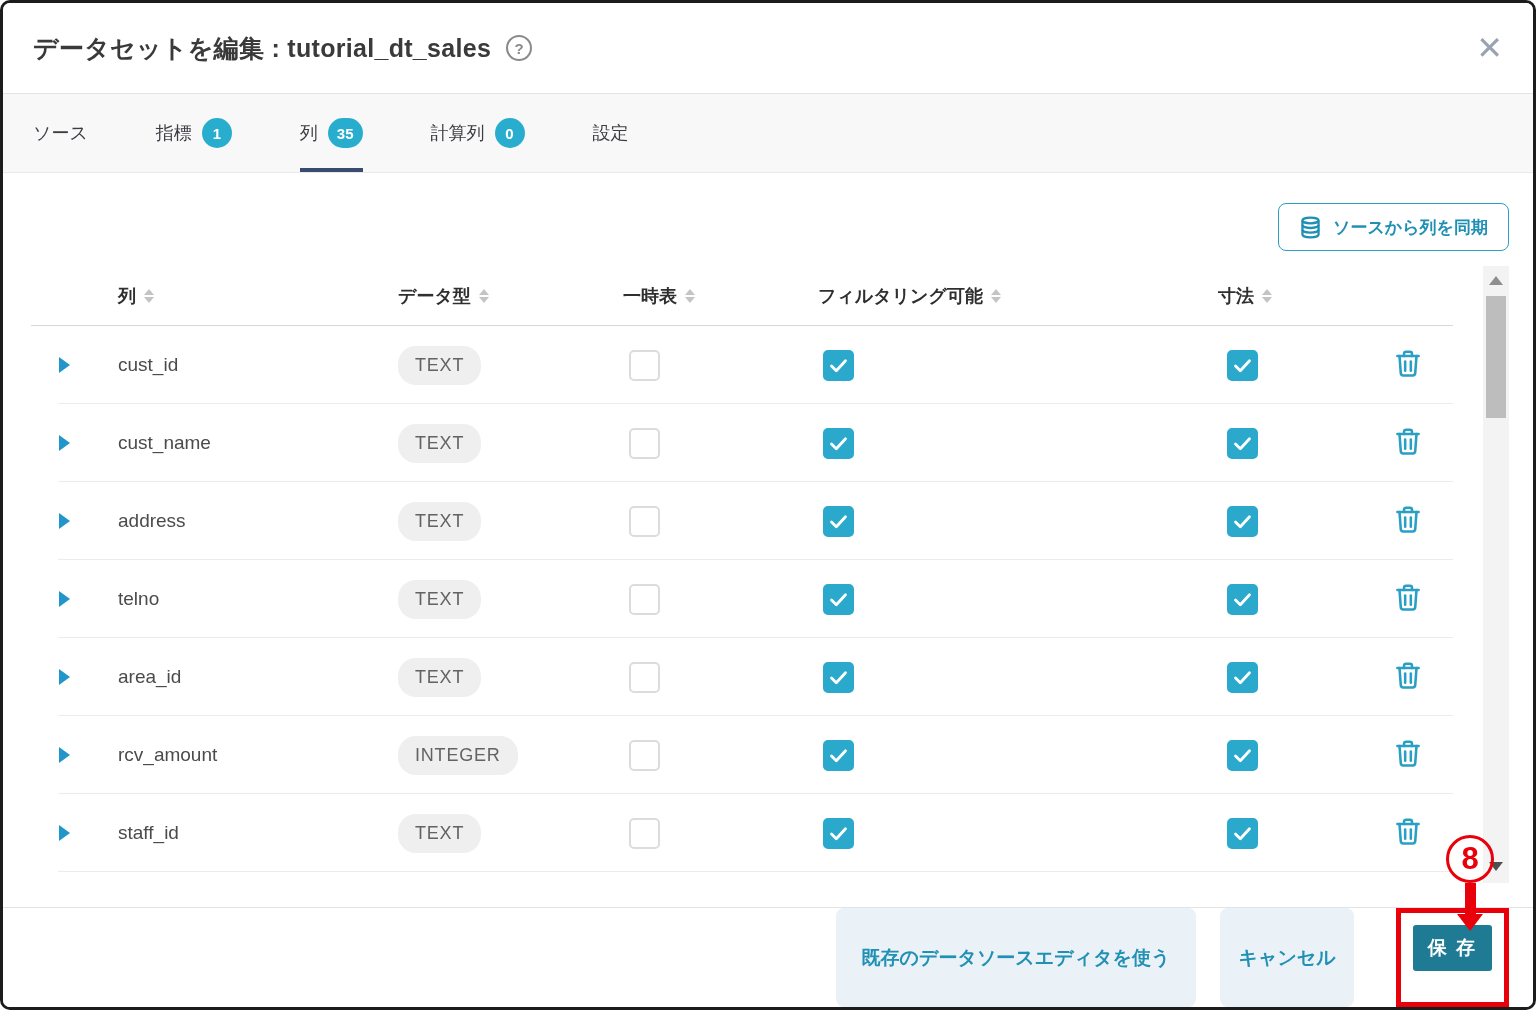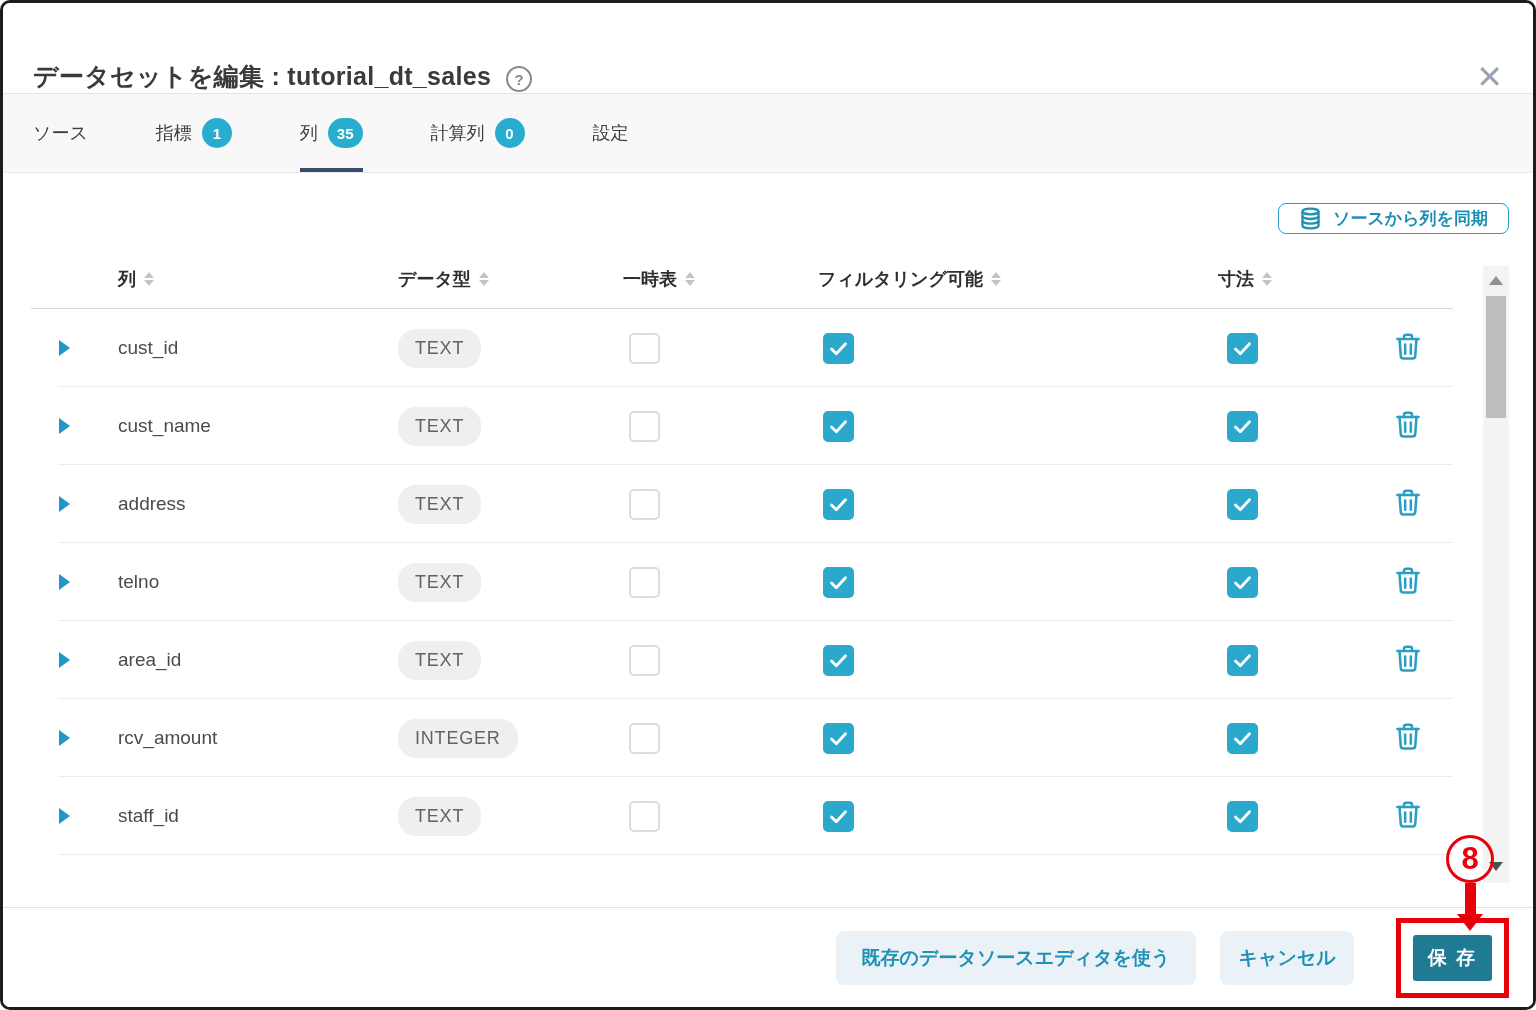--- a/index.html
+++ b/index.html
@@ -4,35 +4,35 @@
 <style>
   * { margin:0; padding:0; box-sizing:border-box; }
   html,body { width:1536px; height:1010px; background:#fff; font-family:"Liberation Sans","DejaVu Sans",sans-serif; }
   .modal {
     position:relative; width:1536px; height:1010px;
     border:3px solid #1c1c1c; border-radius:10px; background:#fff; overflow:hidden;
     display:flex; flex-direction:column;
   }
 
   
-  .modal-header { height:90px; flex:0 0 90px; display:flex; align-items:flex-end; padding:0 30px; background:#fff; }
+  .modal-header { height:90px; flex:0 0 90px; display:flex; align-items:center; padding:0 30px; background:#fff; }
   .modal-title { font-size:25px; font-weight:600; color:#3a3a3a; letter-spacing:.3px; }
   .help-icon { margin-left:14px; width:28px; height:28px; display:inline-flex; }
   .close-btn { margin-left:auto; font-size:32px; color:#9aa3b2; line-height:1; cursor:pointer; font-weight:400; }
 
   
   .tabbar { height:80px; flex:0 0 80px; background:#f8f8f8; border-top:1px solid #e3e3e3; border-bottom:1px solid #e9e9e9; display:flex; align-items:stretch; padding:0 30px; gap:68px; }
   .tab { display:flex; align-items:center; gap:10px; font-size:18px; color:#3c3c43; cursor:pointer; border-bottom:4px solid transparent; padding-top:4px; }
   .tab.active { border-bottom-color:#3a4b70; }
   .tab-badge { background:#29adcf; color:#fff; font-size:15px; font-weight:700; border-radius:999px; min-width:30px; height:30px; padding:0 9px; display:inline-flex; align-items:center; justify-content:center; }
 
   
   .content { flex:1 1 auto; position:relative; background:#fff; }
   .sync-row { display:flex; justify-content:flex-end; padding:30px 24px 0; }
-  .sync-btn { height:31px; display:inline-flex; align-items:center; gap:11px; padding:0 20px; border:1.5px solid #2a9fc4; border-radius:8px; background:#fff; color:#1f8fb4; font-size:17px; font-weight:700; cursor:pointer; font-family:inherit; }
+  .sync-btn { height:48px; display:inline-flex; align-items:center; gap:11px; padding:0 20px; border:1.5px solid #2a9fc4; border-radius:8px; background:#fff; color:#1f8fb4; font-size:17px; font-weight:700; cursor:pointer; font-family:inherit; }
 
   
   .tbl { margin:16px 80px 0 28px; }
   .trow { display:grid; grid-template-columns:72px 295px 225px 195px 400px 145px 1fr; align-items:center; }
   .thead { height:59px; border-bottom:1px solid #d8d8d8; }
   .th { display:flex; align-items:center; gap:8px; font-size:18px; font-weight:700; color:#2f2f2f; }
   .th.col-name { padding-left:15px; }
   .sort-icon { display:inline-flex; flex-direction:column; gap:2px; }
   .sort-icon i { width:0; height:0; border-left:5px solid transparent; border-right:5px solid transparent; display:block; }
   .sort-icon .up { border-bottom:6px solid #c4c4c4; }
@@ -52,21 +52,21 @@
   .cb.c-dim  { margin-left:9px; }
   .del { justify-self:center; cursor:pointer; display:flex; }
 
   
   .scrollbar { position:absolute; right:24px; top:93px; width:26px; height:617px; background:#f3f3f3; }
   .sb-up { width:0; height:0; border-left:7px solid transparent; border-right:7px solid transparent; border-bottom:9px solid #8f8f8f; position:absolute; top:10px; left:6px; }
   .sb-down { width:0; height:0; border-left:7px solid transparent; border-right:7px solid transparent; border-top:9px solid #4f4f4f; position:absolute; bottom:12px; left:6px; }
   .sb-thumb { position:absolute; top:30px; left:3px; width:20px; height:122px; background:#bdbdbd; cursor:pointer; }
 
   
-  .modal-footer { flex:0 0 100px; border-top:1px solid #e3e3e3; background:#fff; display:flex; align-items:center; justify-content:flex-end; padding-right:24px; gap:0; }
+  .modal-footer { flex:0 0 100px; border-top:1px solid #e3e3e3; background:#fff; display:flex; justify-content:flex-end; padding-right:24px; gap:0; }
   .btn-light { background:#ebf2f7; border:none; border-radius:8px; color:#2090b4; font-size:19px; font-weight:700; padding:14px 26px; cursor:pointer; font-family:inherit; }
   .btn-cancel { margin-left:24px; padding:14px 18px; }
   .save-wrap { margin-left:42px; border:5px solid #e8000b; padding:12px; background:#fff; }
   .btn-save { background:#1f7a94; border:none; border-radius:3px; color:#fff; font-size:19px; font-weight:700; padding:10px 15px; cursor:pointer; letter-spacing:2px; font-family:inherit; }
 
   
   .anno-circle { position:absolute; left:1443px; top:832px; width:48px; height:48px; border:3.5px solid #e8000b; border-radius:50%; color:#e8000b; font-size:31px; font-weight:700; display:flex; align-items:center; justify-content:center; background:transparent; z-index:5; }
   .anno-shaft { position:absolute; left:1462px; top:880px; width:11px; height:32px; background:#e8000b; z-index:5; }
   .anno-head { position:absolute; left:1454px; top:911px; width:0; height:0; border-left:13px solid transparent; border-right:13px solid transparent; border-top:17px solid #e8000b; z-index:5; }
 </style>

